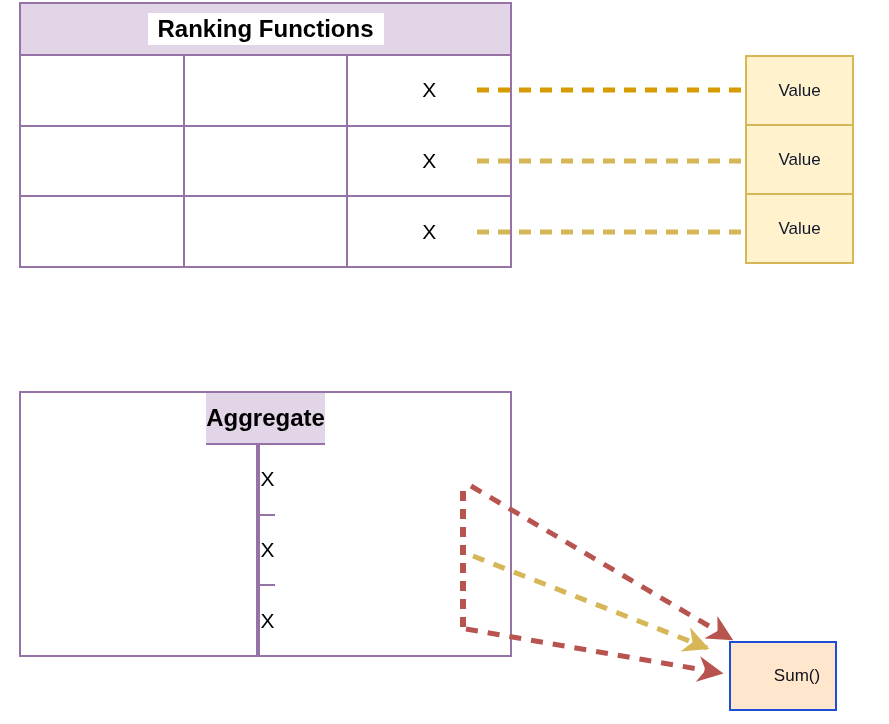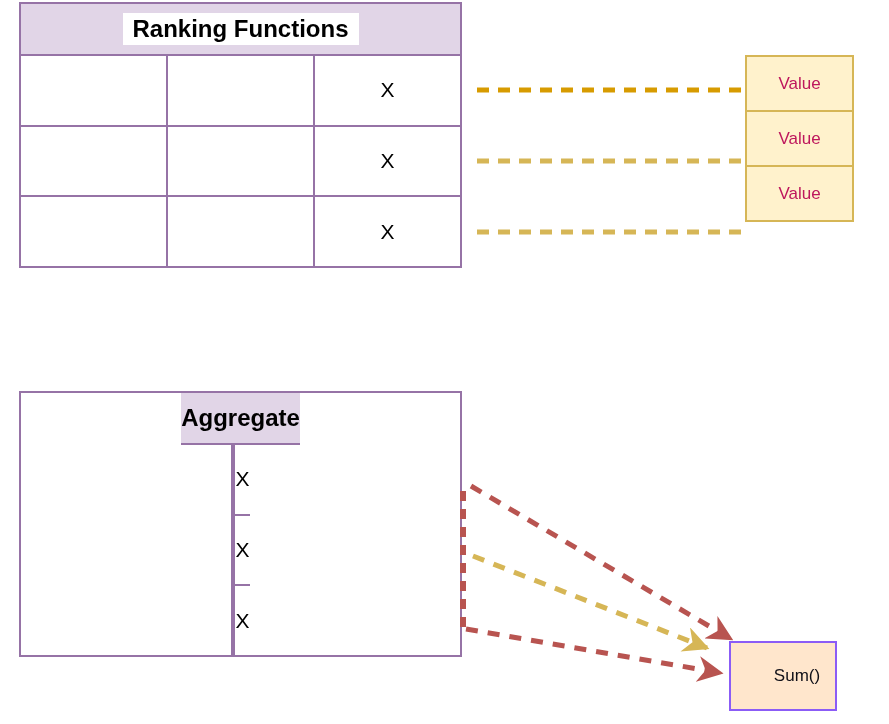--- a/index.html
+++ b/index.html
@@ -8,21 +8,21 @@
     background: #ffffff;
     font-family: "Liberation Sans", sans-serif;
     position: relative;
     overflow: hidden;
   }
   .stage { position: absolute; inset: 0; width: 889px; height: 724px; }
 
   
   .dtable {
     position: absolute;
-    width: 443px; height: 266px;
+    width: 493px; height: 266px;
     border: 2px solid #9673A6;
     background: #ffffff;
     box-sizing: border-box;
     display: flex; flex-direction: column;
     z-index: 1;
   }
   .dtable-header {
     height: 50px; flex: 0 0 50px;
     background: #E1D5E7;
     border-bottom: 2px solid #9673A6;
@@ -39,33 +39,33 @@
   .dtable-cell { flex: 1 1 0; border-right: 2px solid #9673A6; }
   .dtable-cell:last-child { border-right: none; }
   .dtable-cell.x-cell {
     display: flex; align-items: center; justify-content: center;
     font-size: 21px; color: #000;
   }
 
   
   .value-stack { position: absolute; left: 745px; top: 55px; width: 109px; z-index: 1; }
   .value-box {
-    height: 57px; box-sizing: border-box;
+    height: 71px; box-sizing: border-box;
     background: #FFF2CC; border: 2px solid #D6B656;
     display: flex; align-items: center; justify-content: center;
-    font-size: 17px; color: #be185d;
+    font-size: 17px; color: #0f172a;
     margin-top: -2px;
   }
   .value-box:first-child { margin-top: 0; }
 
   
   .sum-box {
     position: absolute; left: 729px; top: 641px;
     width: 108px; height: 70px; box-sizing: border-box;
-    background: #FFE6CC; border: 2px solid #8b5cf6;
+    background: #FFE6CC; border: 2px solid #1d4ed8;
     display: flex; align-items: center; justify-content: center;
     font-size: 17px; color: #101018;
     z-index: 1;
     padding-left: 28px;
   }
 
   
   svg.connectors {
     position: absolute; left: 0; top: 0;
     width: 889px; height: 724px;

